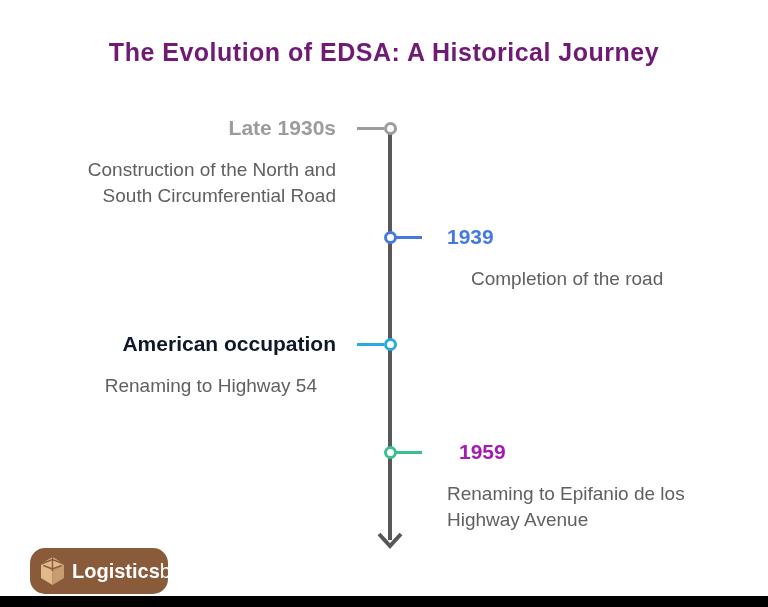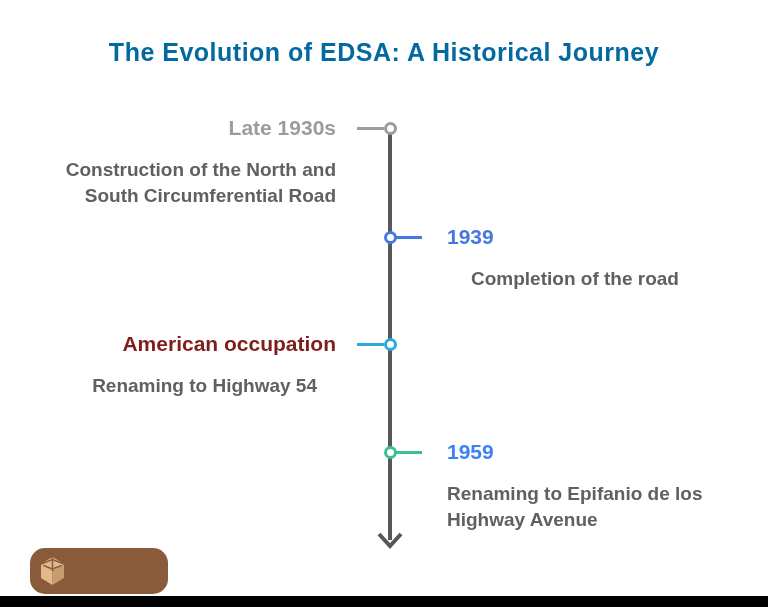--- a/index.html
+++ b/index.html
@@ -37,21 +37,21 @@
   .c3 { top:451px; left:395px; }
 
   
   .evt-title { position:absolute; font-size:21px; font-weight:bold; line-height:24px; white-space:nowrap; }
   .t0 { top:116px; right:432px; text-align:center; }
   .t1 { top:225px; left:447px; }
   .t2 { top:332px; right:432px; text-align:right; }
   .t3 { top:440px; left:447px; }
 
   
-  .evt-desc { position:absolute; font-size:19px; line-height:26px;font-weight:bold; }
+  .evt-desc { position:absolute; font-size:19px; line-height:26px; }
   .d0 { top:157px; right:432px; width:300px; text-align:right; }
   .d1 { top:266px; left:447px; width:300px; }
   .d2 { top:373px; right:451px; width:320px; text-align:right; }
   .d3 { top:481px; left:447px; width:280px; }
 
   
   .logo {
     position:absolute; left:30px; top:548px; width:138px; height:46px;
     border-radius:15px; display:flex; align-items:center;
     padding-left:9px; box-sizing:border-box;
@@ -60,21 +60,21 @@
   .logo-text .bold { font-weight:bold; }
   .logo-icon { width:27px; height:31px; flex:0 0 auto; }
 
   .bottom-bar { position:absolute; left:0; top:596px; width:768px; height:11px; }
 </style>
 </head>
 <body>
 
 <div class="canvas">
 
-  <div class="page-title" style="color: #0369a1;">The Evolution of EDSA: A Historical Journey</div>
+  <div class="page-title" style="color: #701a75;">The Evolution of EDSA: A Historical Journey</div>
 
   <div class="spine" style="background: rgb(88, 88, 90);"></div>
   <div class="arrowhead" style="color: rgb(88, 88, 90);">
     <svg width="28" height="20" viewBox="0 0 28 20">
       <polyline points="3,3 14,15 25,3" fill="none" stroke="currentColor" stroke-width="4"></polyline>
     </svg>
   </div>
 
   <div class="marker m0" style="border-color: rgb(156, 156, 156);"></div>
   <div class="marker m1" style="border-color: rgb(70, 121, 224);"></div>
@@ -85,35 +85,36 @@
   <div class="connector c1" style="background: rgb(70, 121, 224);"></div>
   <div class="connector c2" style="background: rgb(41, 169, 220);"></div>
   <div class="connector c3" style="background: rgb(59, 191, 142);"></div>
 
   <div class="evt-title t0" style="color: rgb(156, 156, 156);">Late 1930s</div>
   <div class="evt-desc d0" style="color: rgb(95, 96, 98);">Construction of the North and South Circumferential Road</div>
 
   <div class="evt-title t1" style="color: rgb(70, 121, 224);">1939</div>
   <div class="evt-desc d1" style="color: rgb(95, 96, 98); margin-left: 24px;">Completion of the road</div>
 
-  <div class="evt-title t2" style="color: #7f1d1d; margin-left: 7px;">American occupation</div>
+  <div class="evt-title t2" style="color: #0f172a; margin-left: 7px;">American occupation</div>
   <div class="evt-desc d2" style="color: rgb(95, 96, 98);">Renaming to Highway 54</div>
 
-  <div class="evt-title t3" style="color: #3b82f6;">1959</div>
+  <div class="evt-title t3" style="color: #a21caf; margin-left: 12px;">1959</div>
   <div class="evt-desc d3" style="color: rgb(95, 96, 98);">Renaming to Epifanio de los Highway Avenue</div>
 
   <div class="logo" style="background: rgb(138, 91, 59);">
     <span class="logo-icon">
       <svg width="27" height="31" viewBox="0 0 27 31">
         <g style="fill: rgb(224, 186, 138);">
           <polygon points="13.5,1 25,8 13.5,15 2,8" fill="#e0ba8a"></polygon>
           <polygon points="2,8 13.5,15 13.5,29 2,22" fill="#e0ba8a"></polygon>
           <polygon points="25,8 13.5,15 13.5,29 25,22" fill="#c79d6f"></polygon>
         </g>
         <polyline points="2,8 13.5,3.5 25,8" fill="none" stroke="#8a5b3b" stroke-width="1.6"></polyline>
         <line x1="13.5" y1="1" x2="13.5" y2="15" stroke="#8a5b3b" stroke-width="1.4"></line>
         <polyline points="4.5,9.5 13.5,13 22.5,9.5" fill="none" stroke="#8a5b3b" stroke-width="1.4"></polyline>
       </svg>
     </span>
+    <span class="logo-text"><span class="bold">Logistics</span><span>bid</span></span>
   </div>
 
   <div class="bottom-bar" style="background: rgb(0, 0, 0);"></div>
 </div>
 
 </body></html>

